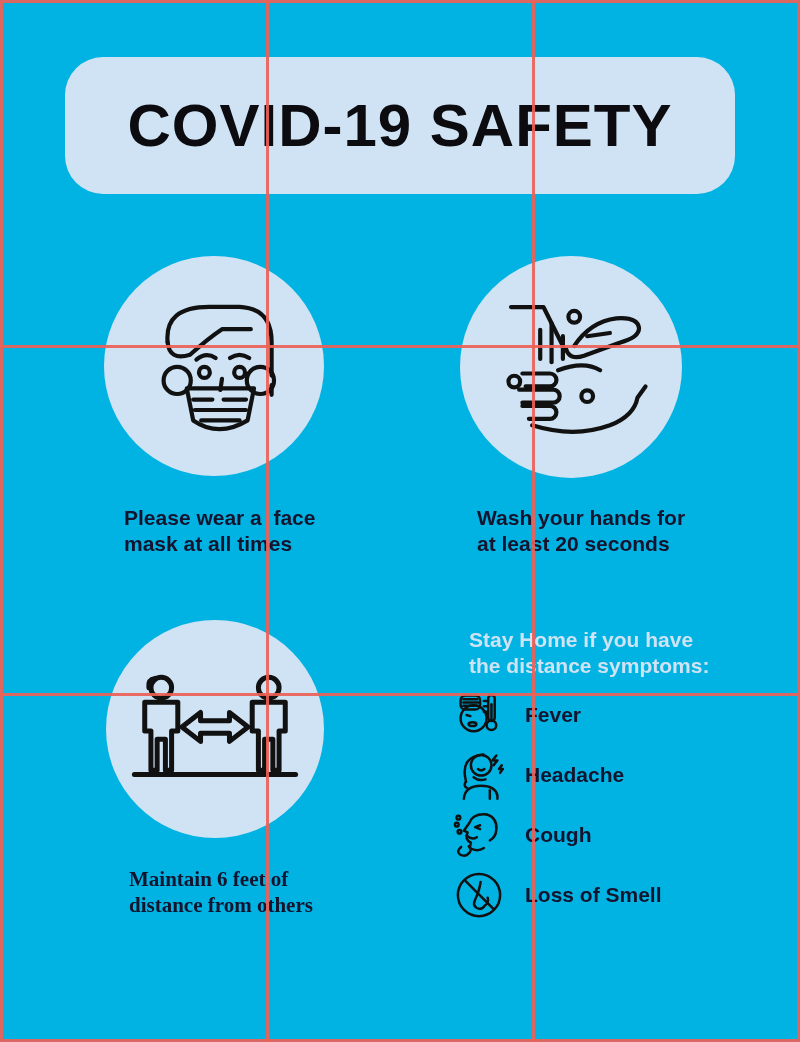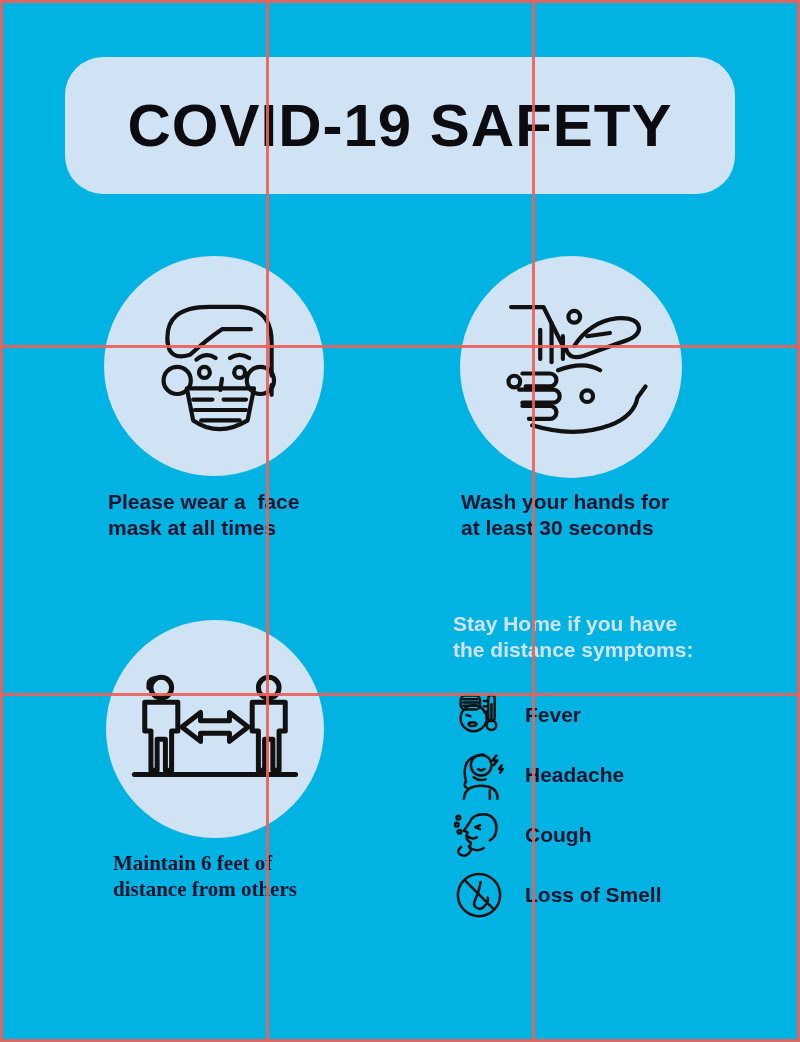--- a/index.html
+++ b/index.html
@@ -27,21 +27,21 @@
   .circle{
     position:absolute;border-radius:50%;
     background:var(--panel,#cfe3f4);
     display:flex;align-items:center;justify-content:center;
   }
   .circle.c1{left:104px;top:256px;width:220px;height:220px;}
   .circle.c2{left:460px;top:256px;width:222px;height:222px;}
   .circle.c3{left:106px;top:620px;width:218px;height:218px;}
   
   .caption{
-    position:absolute;margin:0;
+    position:absolute;margin:16px;
     font-size:21px;font-weight:700;line-height:26px;
     color:var(--body-text,#14142e);
     white-space:pre-wrap;
   }
   .cap1{left:108px;top:489px;}
   .cap2{left:461px;top:489px;}
   .cap3{left:113px;top:850px;font-family:Liberation Serif, serif;}
   .caption.light{color:var(--light-text,#cfe3f4);}
   .cap-sym{left:453px;top:611px;}
   
@@ -110,21 +110,21 @@
         <path d="M18,64 h21 a4,4 0 0 1 0,8 h-19"></path>
         <path d="M20,74 h17 a4,4 0 0 1 0,8 h-13"></path>
         <path d="M42,52 Q58,46 68,52"></path>
         <path d="M26,86 Q52,94 74,86 Q89,80 91,69 L96,62"></path>
         <circle cx="15" cy="59" r="3.6"></circle>
         <circle cx="60" cy="68" r="3.6"></circle>
       </g>
     </svg>
   </div>
   <p class="caption cap2">Wash your hands for
-at least 30 seconds</p>
+at least 20 seconds</p>
 
   <div class="circle c3">
     <svg class="lineart" width="186" height="124" viewBox="0 0 180 120">
       <g fill="none" stroke="#111111" stroke-width="5" stroke-linecap="round" stroke-linejoin="round">
         <path d="M12,104 H168"></path>
         <circle cx="38" cy="20" r="10"></circle>
         <path d="M32,11 q-7,1 -6,9"></path>
         <path d="M22,34 H54 V62 H48 V100 H42 V70 H34 V100 H28 V62 H22 Z"></path>
         <circle cx="142" cy="20" r="10"></circle>
         <path d="M126,34 H158 V62 H152 V100 H146 V70 H138 V100 H132 V62 H126 Z"></path>

